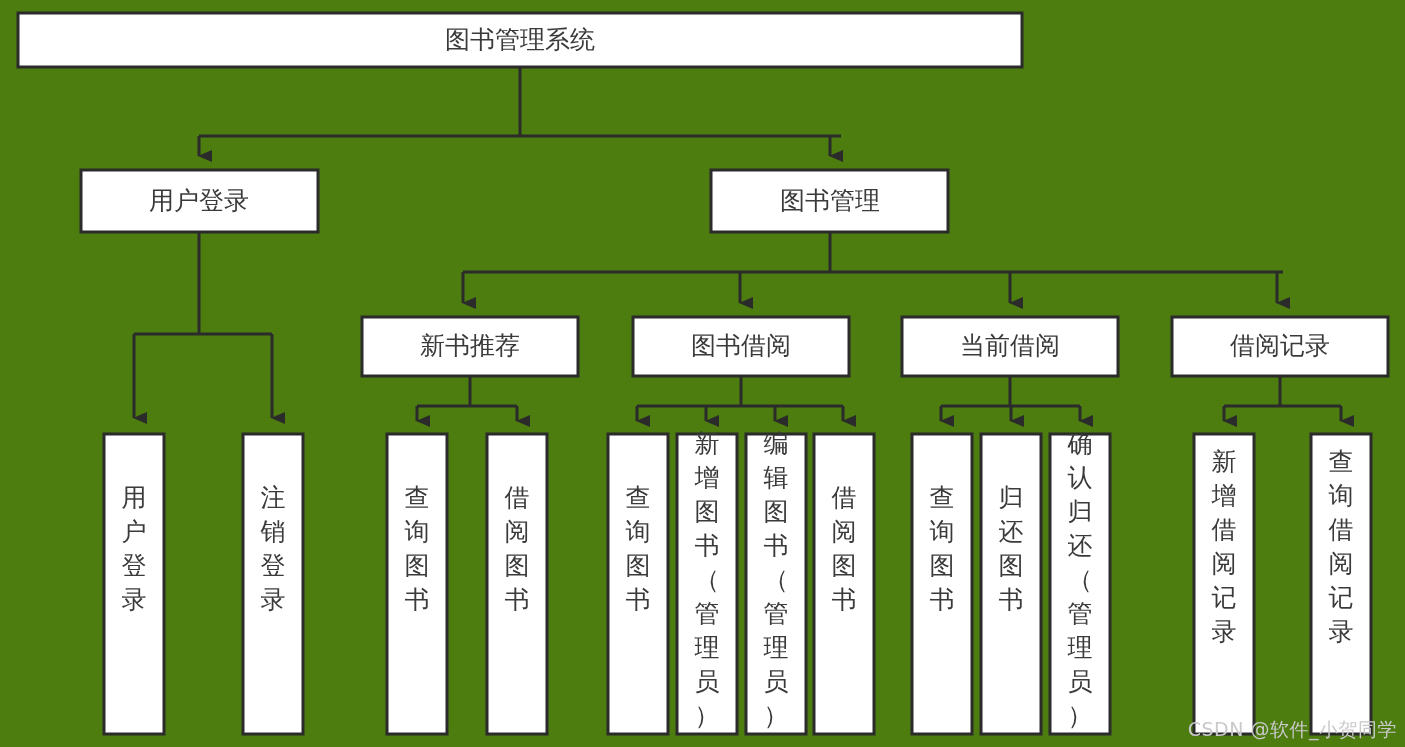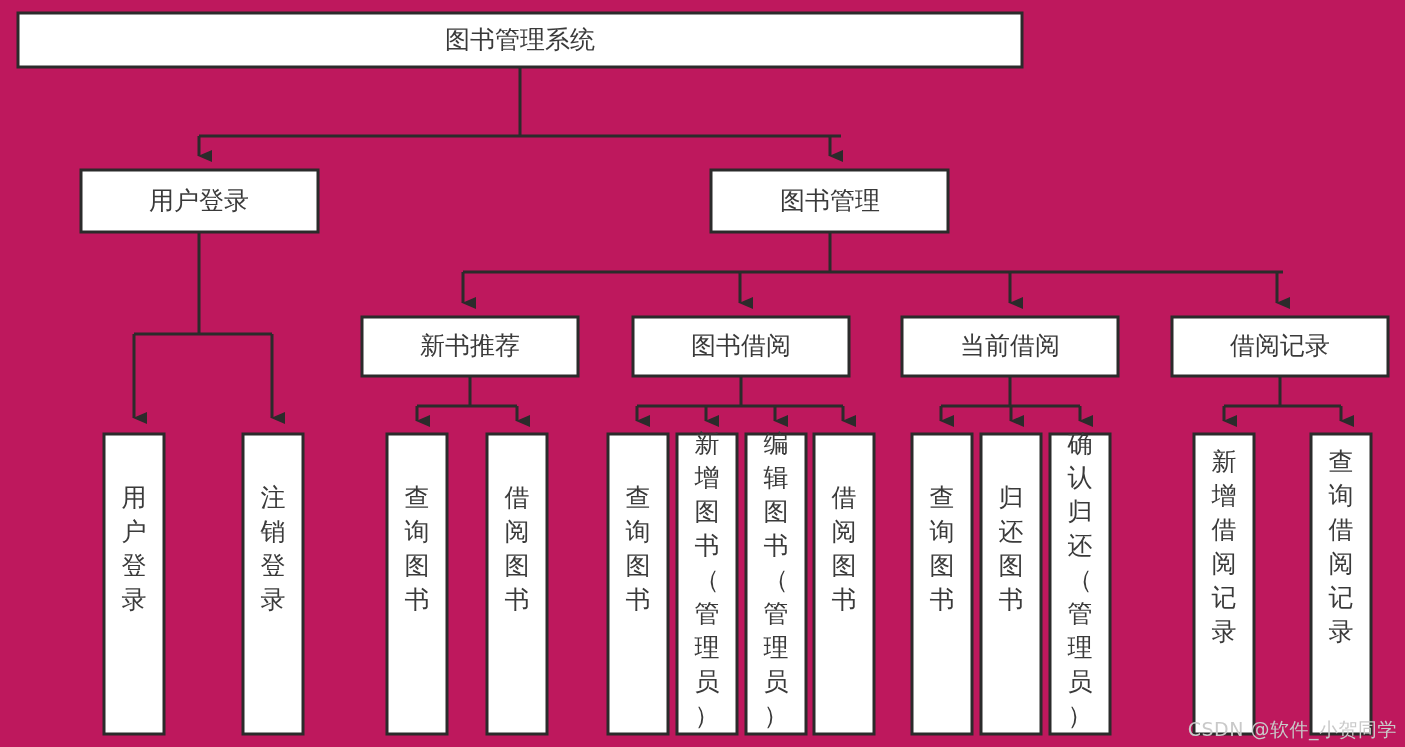--- a/index.html
+++ b/index.html
@@ -1,21 +1,21 @@
 <!DOCTYPE html>
 <html><head>
 <meta charset="utf-8">
 <style>
   html,body{margin:0;padding:0;background:#ffffff;}
   body{
     width:1405px;height:747px;
     font-family:"DejaVu Sans","Liberation Sans",sans-serif;
     overflow:hidden;
   }
-  #diagram-root{position:relative;width:1405px;height:747px;background:#be185d;}
+  #diagram-root{position:relative;width:1405px;height:747px;background:#4d7c0f;}
   svg#tree{position:absolute;left:0;top:0;width:1405px;height:747px;display:block;}
   .node-rect{fill:#ffffff;stroke:#2b2b2b;stroke-width:3;}
   .edge{stroke:#2b2b2b;stroke-width:3;fill:none;stroke-linecap:butt;}
   .arrowhead{fill:#2b2b2b;}
   .node-label{
     fill:#3a3a3a;
     font-family:"DejaVu Sans","Liberation Sans",sans-serif;
     font-size:25px;
     text-anchor:middle;
     dominant-baseline:middle;

